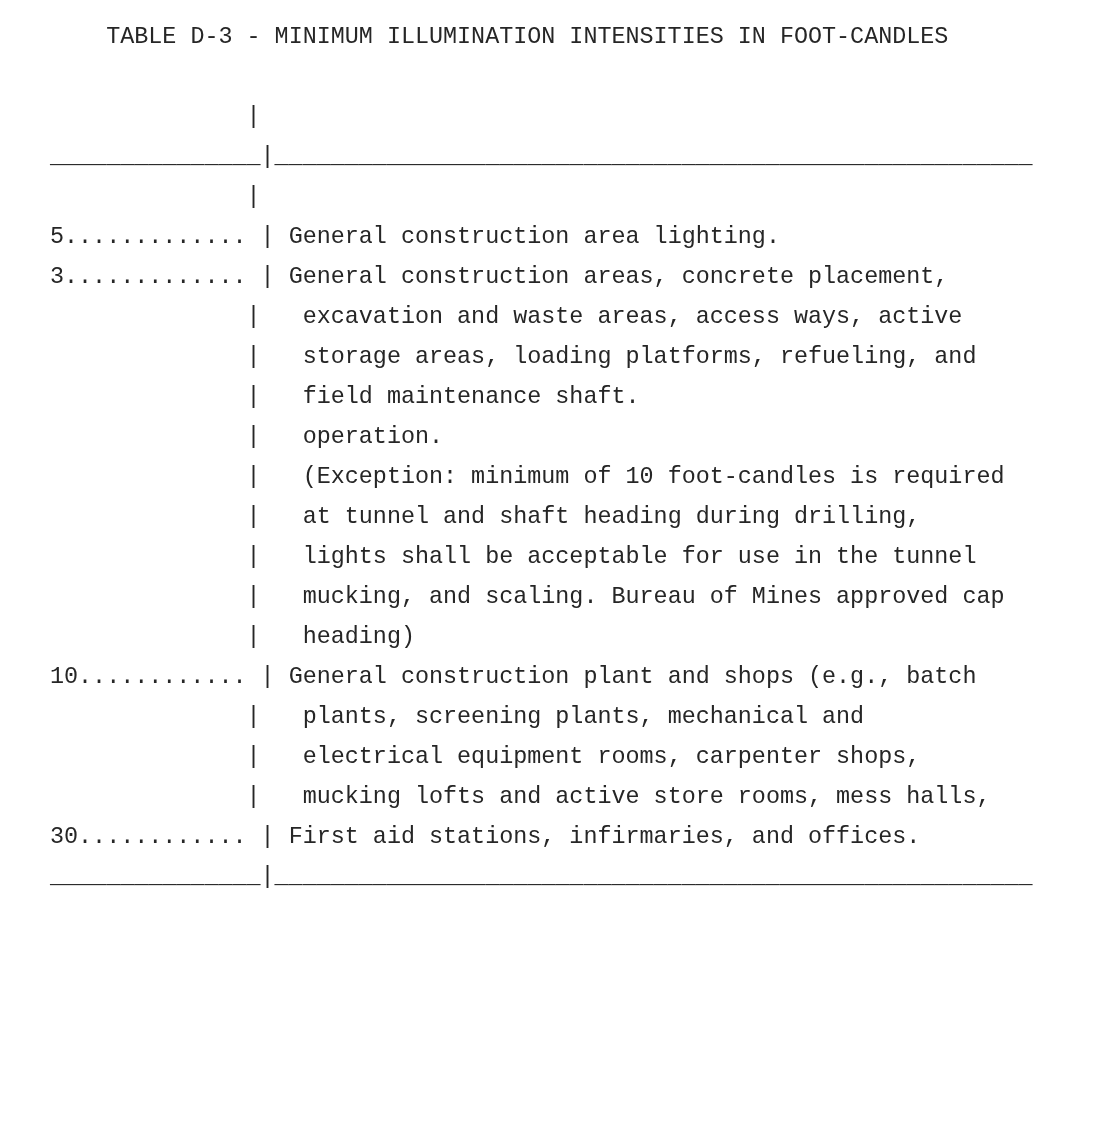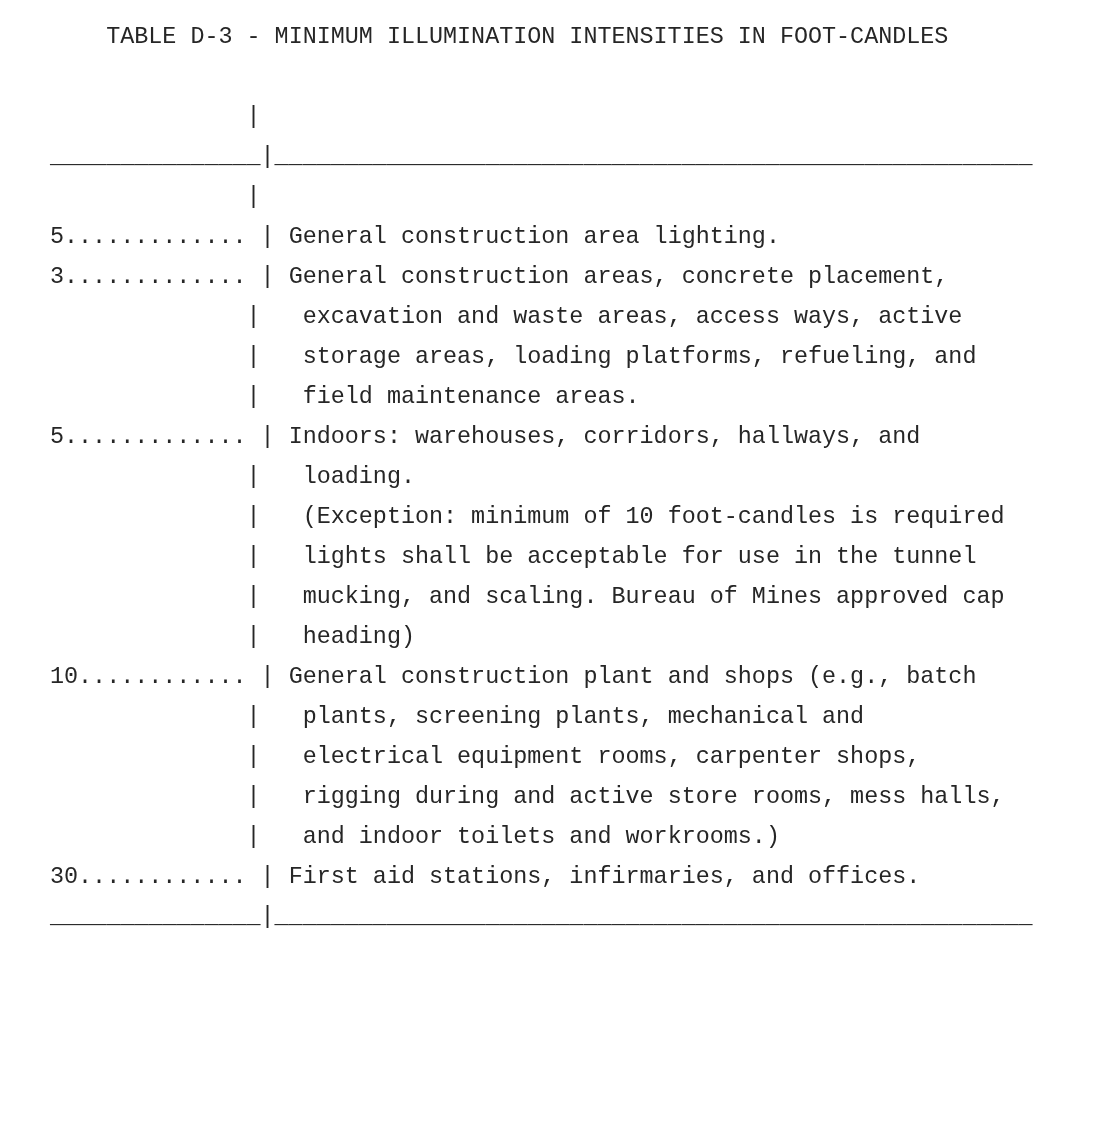--- a/index.html
+++ b/index.html
@@ -40,28 +40,27 @@
   <div class="doc" id="ascii-table" style="color: rgb(38, 38, 38);">
       <div class="ln"><span>    </span><span>TABLE D-3 - MINIMUM ILLUMINATION INTENSITIES IN FOOT-CANDLES</span></div>
       <div class="ln"></div>
       <div class="ln"><span>              |</span></div>
       <div class="ln"><span>_______________|______________________________________________________</span></div>
       <div class="ln"><span>              |</span></div>
       <div class="ln"><span>5.............</span><span> | </span><span>General construction area lighting.</span></div>
       <div class="ln"><span>3.............</span><span> | </span><span>General construction areas, concrete placement,</span></div>
       <div class="ln"><span>              |   </span><span>excavation and waste areas, access ways, active</span></div>
       <div class="ln"><span>              |   </span><span>storage areas, loading platforms, refueling, and</span></div>
-      <div class="ln"><span>              |   </span><span>field maintenance areas.</span></div>
-      <div class="ln"><span>5.............</span><span> | </span><span>Indoors: warehouses, corridors, hallways, and</span></div>
-      <div class="ln"><span>              |   </span><span>loading.</span></div>
+      <div class="ln"><span>              |   </span><span>field maintenance shaft.</span></div>
+      <div class="ln"><span>              |   </span><span>operation.</span></div>
       <div class="ln"><span>              |   </span><span>(Exception: minimum of 10 foot-candles is required</span></div>
+      <div class="ln"><span>              |   </span><span>at tunnel and shaft heading during drilling,</span></div>
       <div class="ln"><span>              |   </span><span>lights shall be acceptable for use in the tunnel</span></div>
       <div class="ln"><span>              |   </span><span>mucking, and scaling. Bureau of Mines approved cap</span></div>
       <div class="ln"><span>              |   </span><span>heading)</span></div>
       <div class="ln"><span>10............</span><span> | </span><span>General construction plant and shops (e.g., batch</span></div>
       <div class="ln"><span>              |   </span><span>plants, screening plants, mechanical and</span></div>
       <div class="ln"><span>              |   </span><span>electrical equipment rooms, carpenter shops,</span></div>
-      <div class="ln"><span>              |   </span><span>rigging during and active store rooms, mess halls,</span></div>
-      <div class="ln"><span>              |   </span><span>and indoor toilets and workrooms.)</span></div>
+      <div class="ln"><span>              |   </span><span>mucking lofts and active store rooms, mess halls,</span></div>
       <div class="ln"><span>30............</span><span> | </span><span>First aid stations, infirmaries, and offices.</span></div>
       <div class="ln"><span>_______________|______________________________________________________</span></div>
     </div>
 </div>
 
 </body></html>

